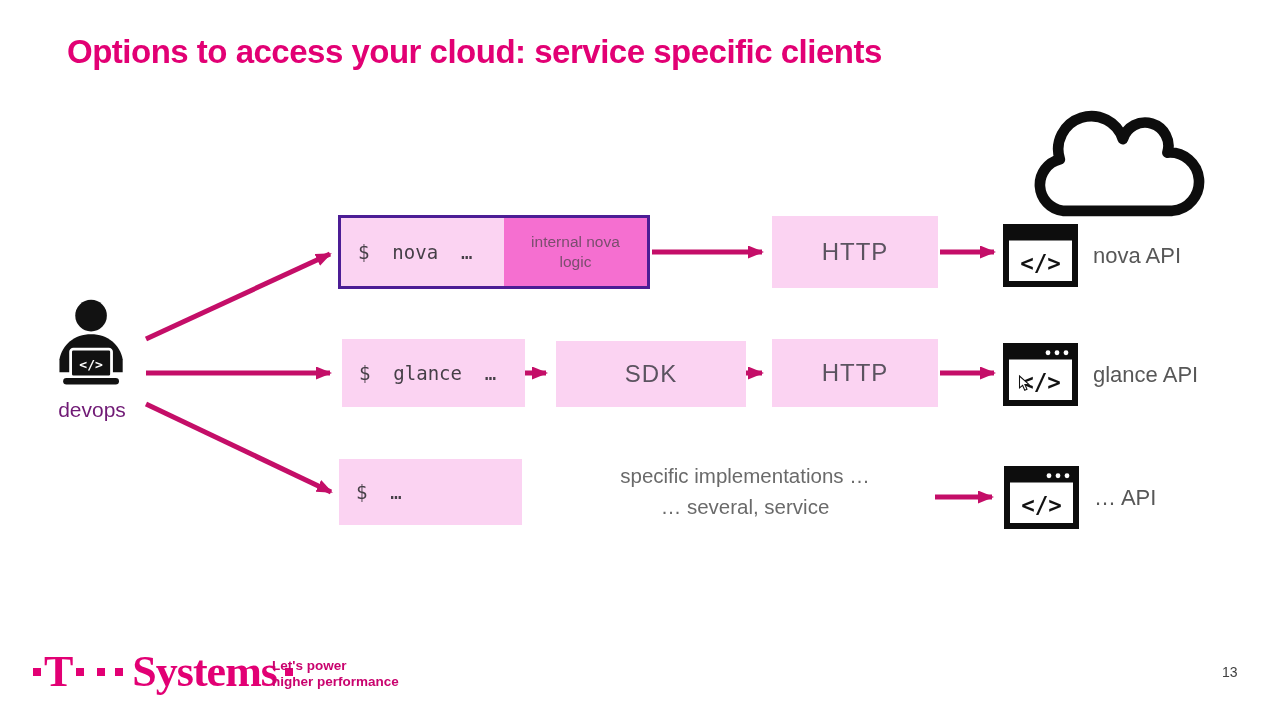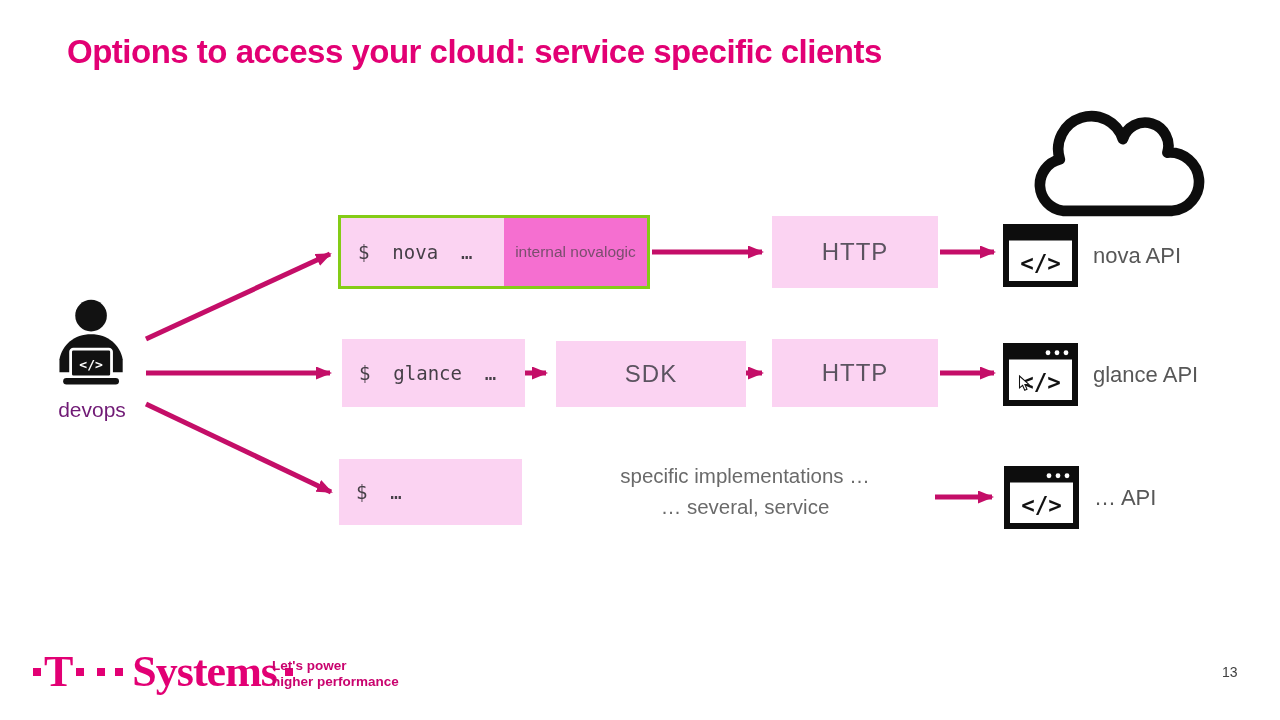--- a/index.html
+++ b/index.html
@@ -9,25 +9,25 @@
 
   .slide-title{left:35px;top:33px;font-size:33px;font-weight:bold;color:#E20074;
                letter-spacing:-0.5px;white-space:nowrap;margin-left:32px;}
 
   
   .pinkbox{position:absolute;background:#FBD3F2;display:flex;align-items:center;justify-content:center;}
   .cmd{justify-content:flex-start;padding-left:17px;font-family:"DejaVu Sans Mono","Liberation Mono",monospace;
        font-size:19px;color:#453F47;white-space:pre;text-align:right;}
   .svc{font-size:24px;color:#5B5360;letter-spacing:1px;font-weight:400;}
 
-  .nova-wrap{left:338px;top:215px;width:306px;height:68px;border:3px solid #84cc16;display:flex;text-align:center;}
+  .nova-wrap{left:338px;top:215px;width:306px;height:68px;border:3px solid #4c1d95;display:flex;text-align:center;}
   .nova-left{width:163px;height:100%;background:#FBD3F2;display:flex;align-items:center;
              padding-left:17px;box-sizing:border-box;font-family:"DejaVu Sans Mono","Liberation Mono",monospace;
              font-size:19px;color:#453F47;white-space:pre;}
-  .nova-right{flex:1;height:100%;background:#F56FD0;display:flex;
+  .nova-right{flex:1;height:100%;background:#F56FD0;display:flex;flex-direction:column;
               align-items:center;justify-content:center;font-size:15.5px;color:#7A4E6E;line-height:20px;}
 
   .note{left:578px;top:460px;width:334px;text-align:center;font-size:20.5px;color:#6A6A6A;line-height:31px;}
 
   .devops{left:50px;top:297px;width:84px;text-align:center;}
   .devops-label{margin-top:4px;font-size:21px;color:#701a75;}
 
   .api-row{position:absolute;display:flex;align-items:center;gap:15px;}
   .api-label{font-size:22px;color:#575757;white-space:nowrap;text-align:right;}
 

